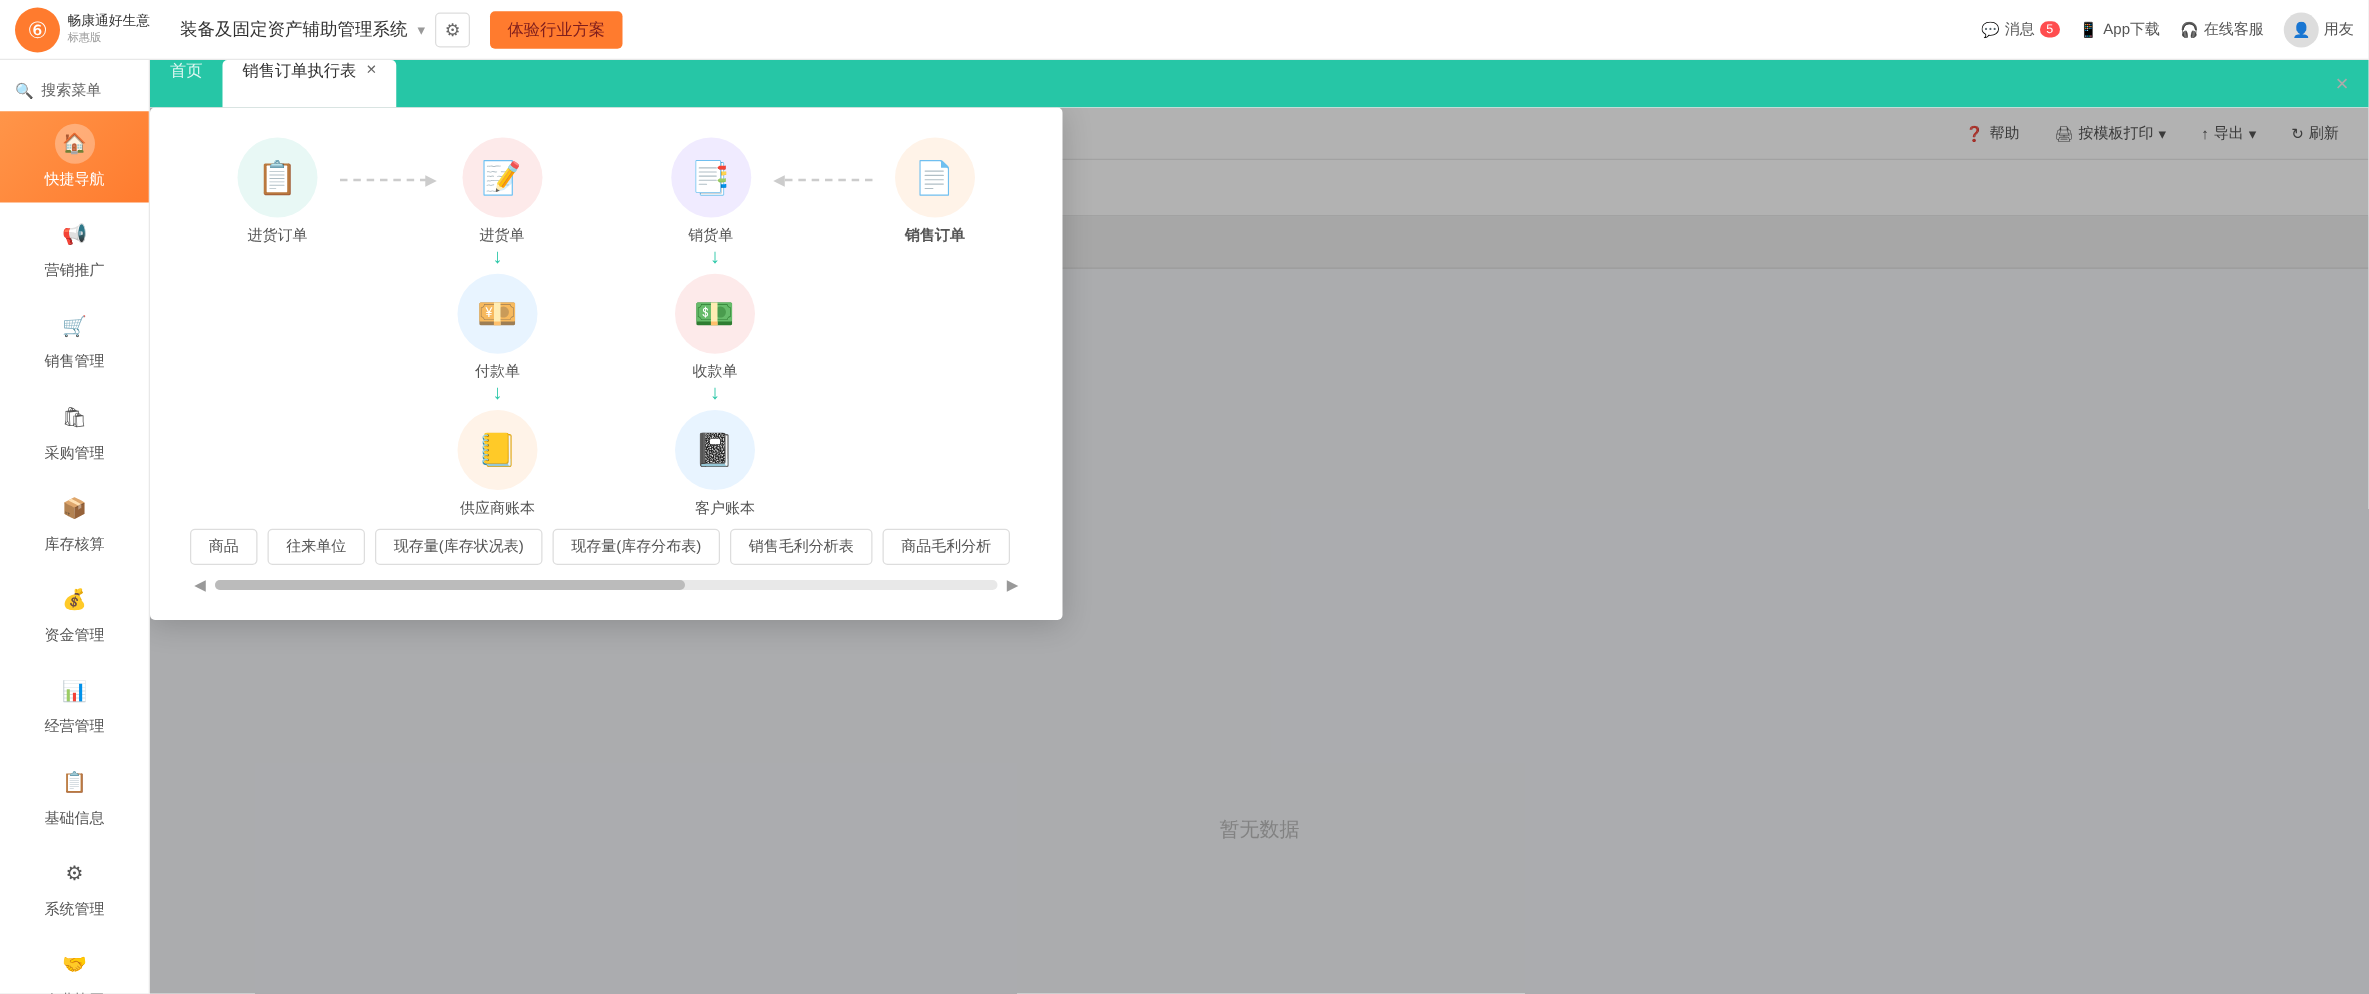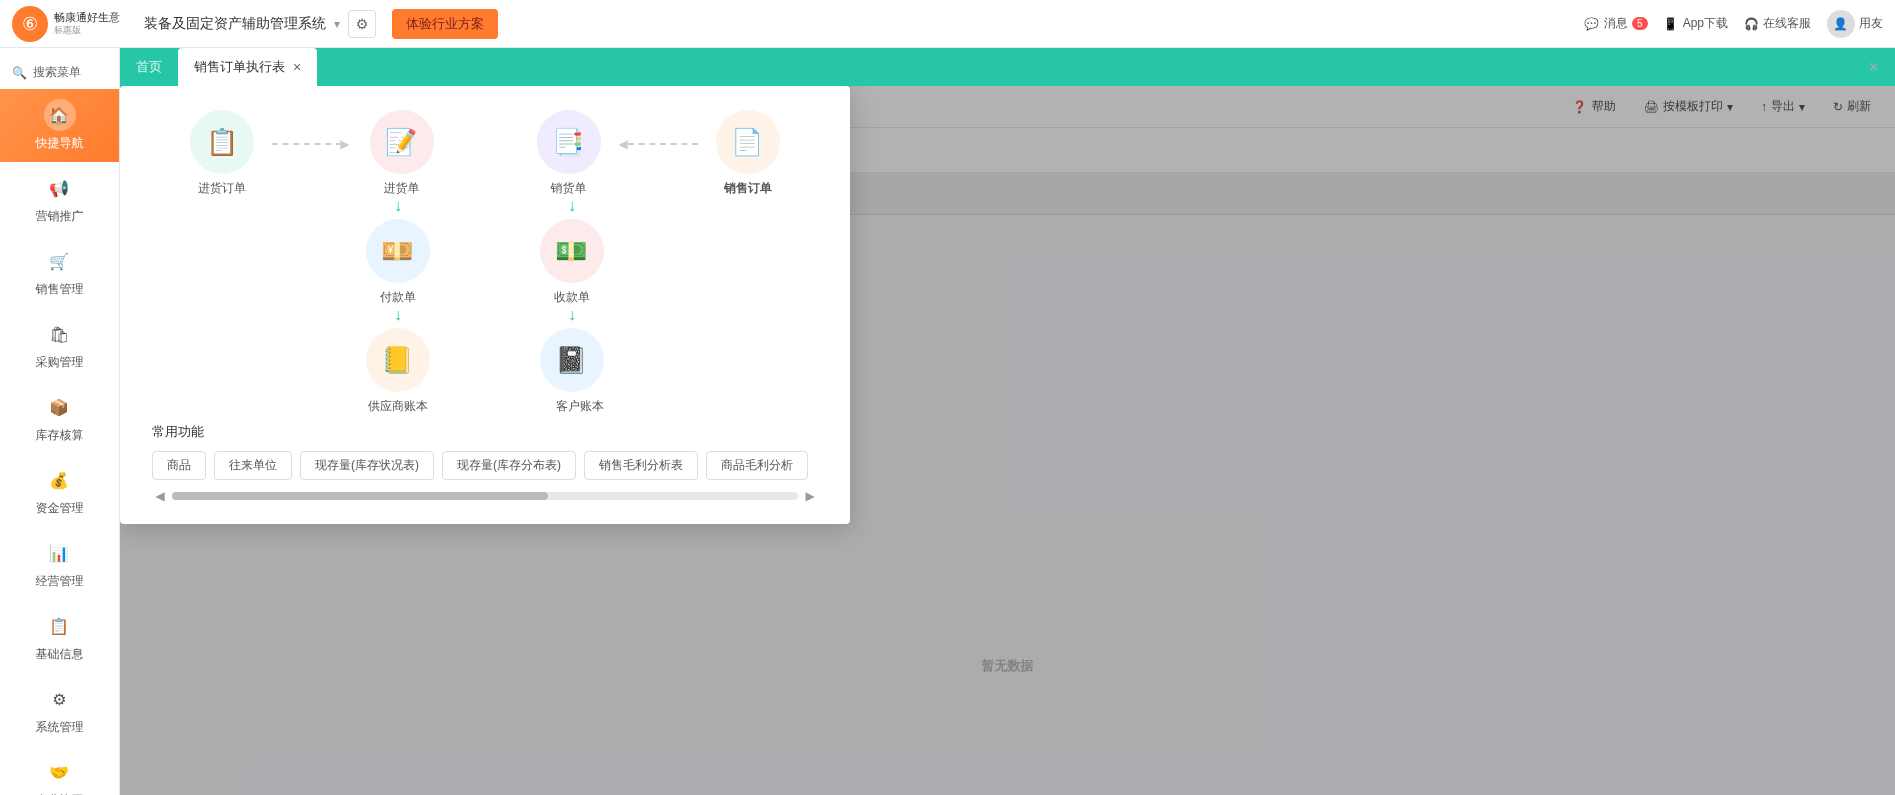--- a/index.html
+++ b/index.html
@@ -153,21 +153,20 @@
     .tab-bar {
       height: 38px;
       background: #26c6a6;
       display: flex;
       align-items: center;
       padding: 0 0 0 0;
     }
     .tab-item {
       height: 38px;
       display: flex;
-      align-items: center;
       padding: 0 16px;
       font-size: 13px;
       cursor: pointer;
       color: rgba(255,255,255,0.85);
       position: relative;
     }
     .tab-item.home { background: transparent; }
     .tab-item.active {
       background: #fff;
       color: #333;
@@ -363,22 +362,21 @@
       cursor: pointer;
       color: #999;
       font-size: 12px;
     }
 
     
     .no-data {
       text-align: center;
       padding: 40px;
       color: #bbb;
-      font-size: 13px;
-      font-weight: bold;
+      font-size: 16px;
     }
 
     
     .close-btn-top {
       position: absolute;
       right: 16px;
       top: 50%;
       transform: translateY(-50%);
       color: #aaa;
       font-size: 18px;
@@ -678,21 +676,20 @@
                   <span style="color:#4a90e2;">📓</span>
                 </div>
                 <span class="flow-label" style="margin-top:6px;margin-left:16px;">客户账本</span>
               </div>
               <div style="width:80px;"></div>
               <div style="width:120px;"></div>
             </div>
           </div>
 
           <div class="common-functions">
-            <div class="common-title">常用功能</div>
             <div class="func-buttons">
               <button class="func-btn">商品</button>
               <button class="func-btn">往来单位</button>
               <button class="func-btn">现存量(库存状况表)</button>
               <button class="func-btn">现存量(库存分布表)</button>
               <button class="func-btn">销售毛利分析表</button>
               <button class="func-btn">商品毛利分析</button>
             </div>
           </div>
 

